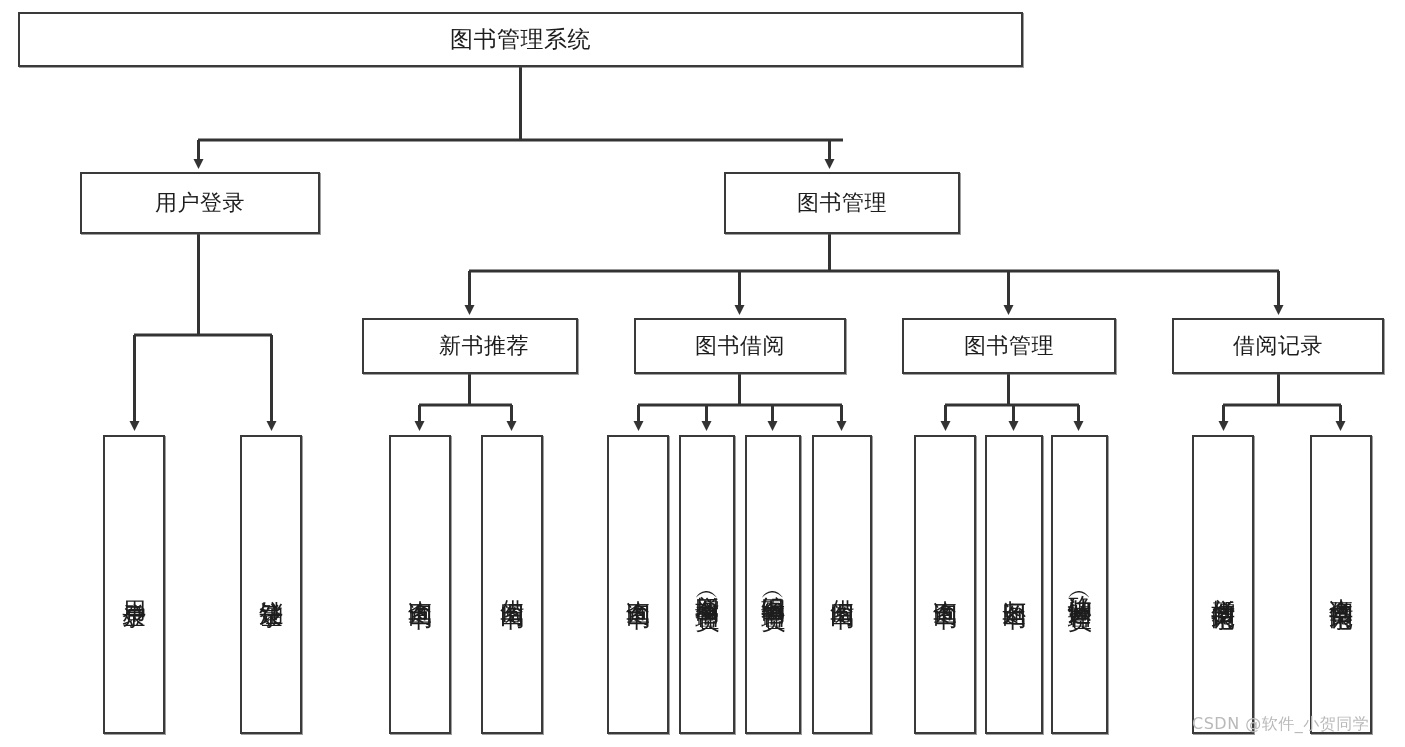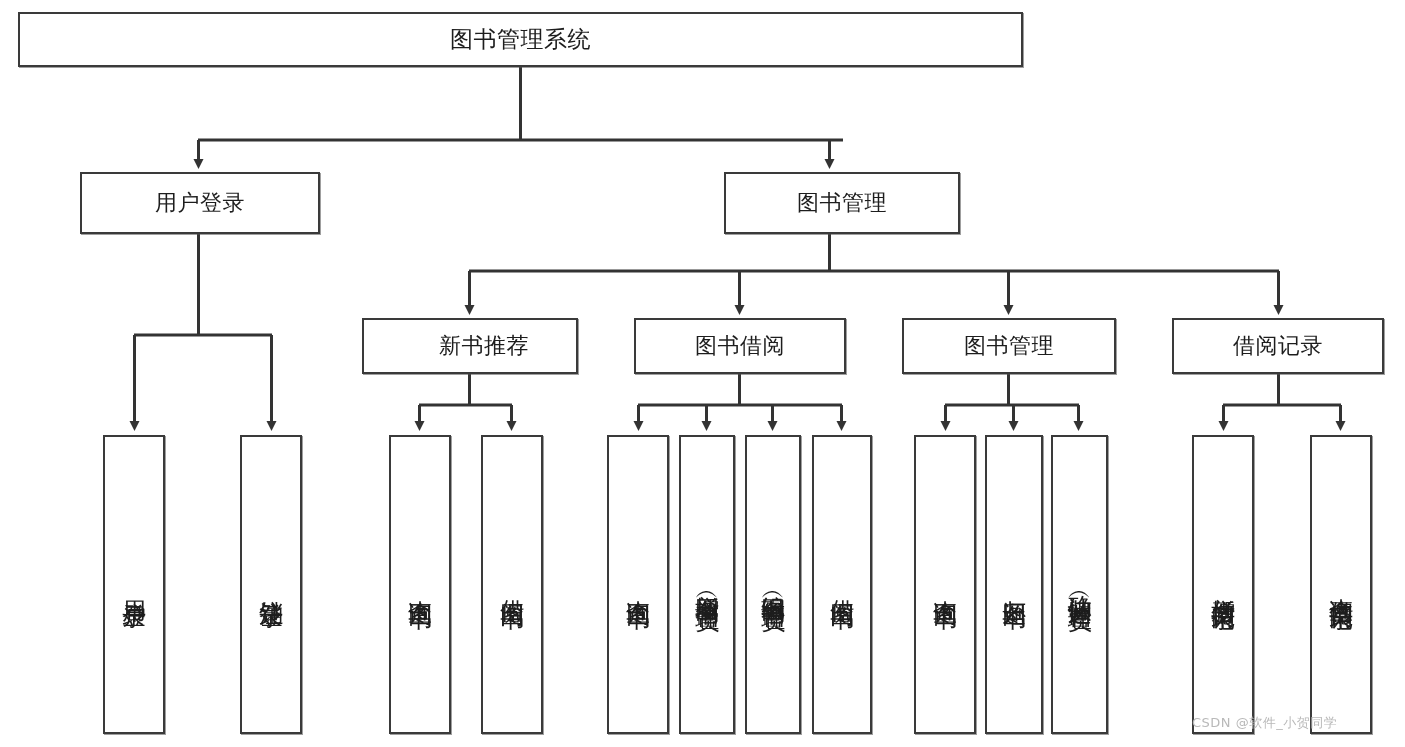--- a/index.html
+++ b/index.html
@@ -54,21 +54,21 @@
     writing-mode: vertical-rl;
     text-orientation: upright;
     font-size: 24px;
     line-height: 1.18;
     letter-spacing: 2px;
     white-space: normal;
     max-height: 100%;
   }
   .watermark {
     position: absolute;
-    font-size: 13px;
+    font-size: 16px;
     color: #b9b9b9;
     letter-spacing: 0.5px;
     white-space: nowrap;
     z-index: 3;
     font-family: "DejaVu Sans", "Liberation Sans", sans-serif;
   }
 </style>
 </head>
 <body>
 

